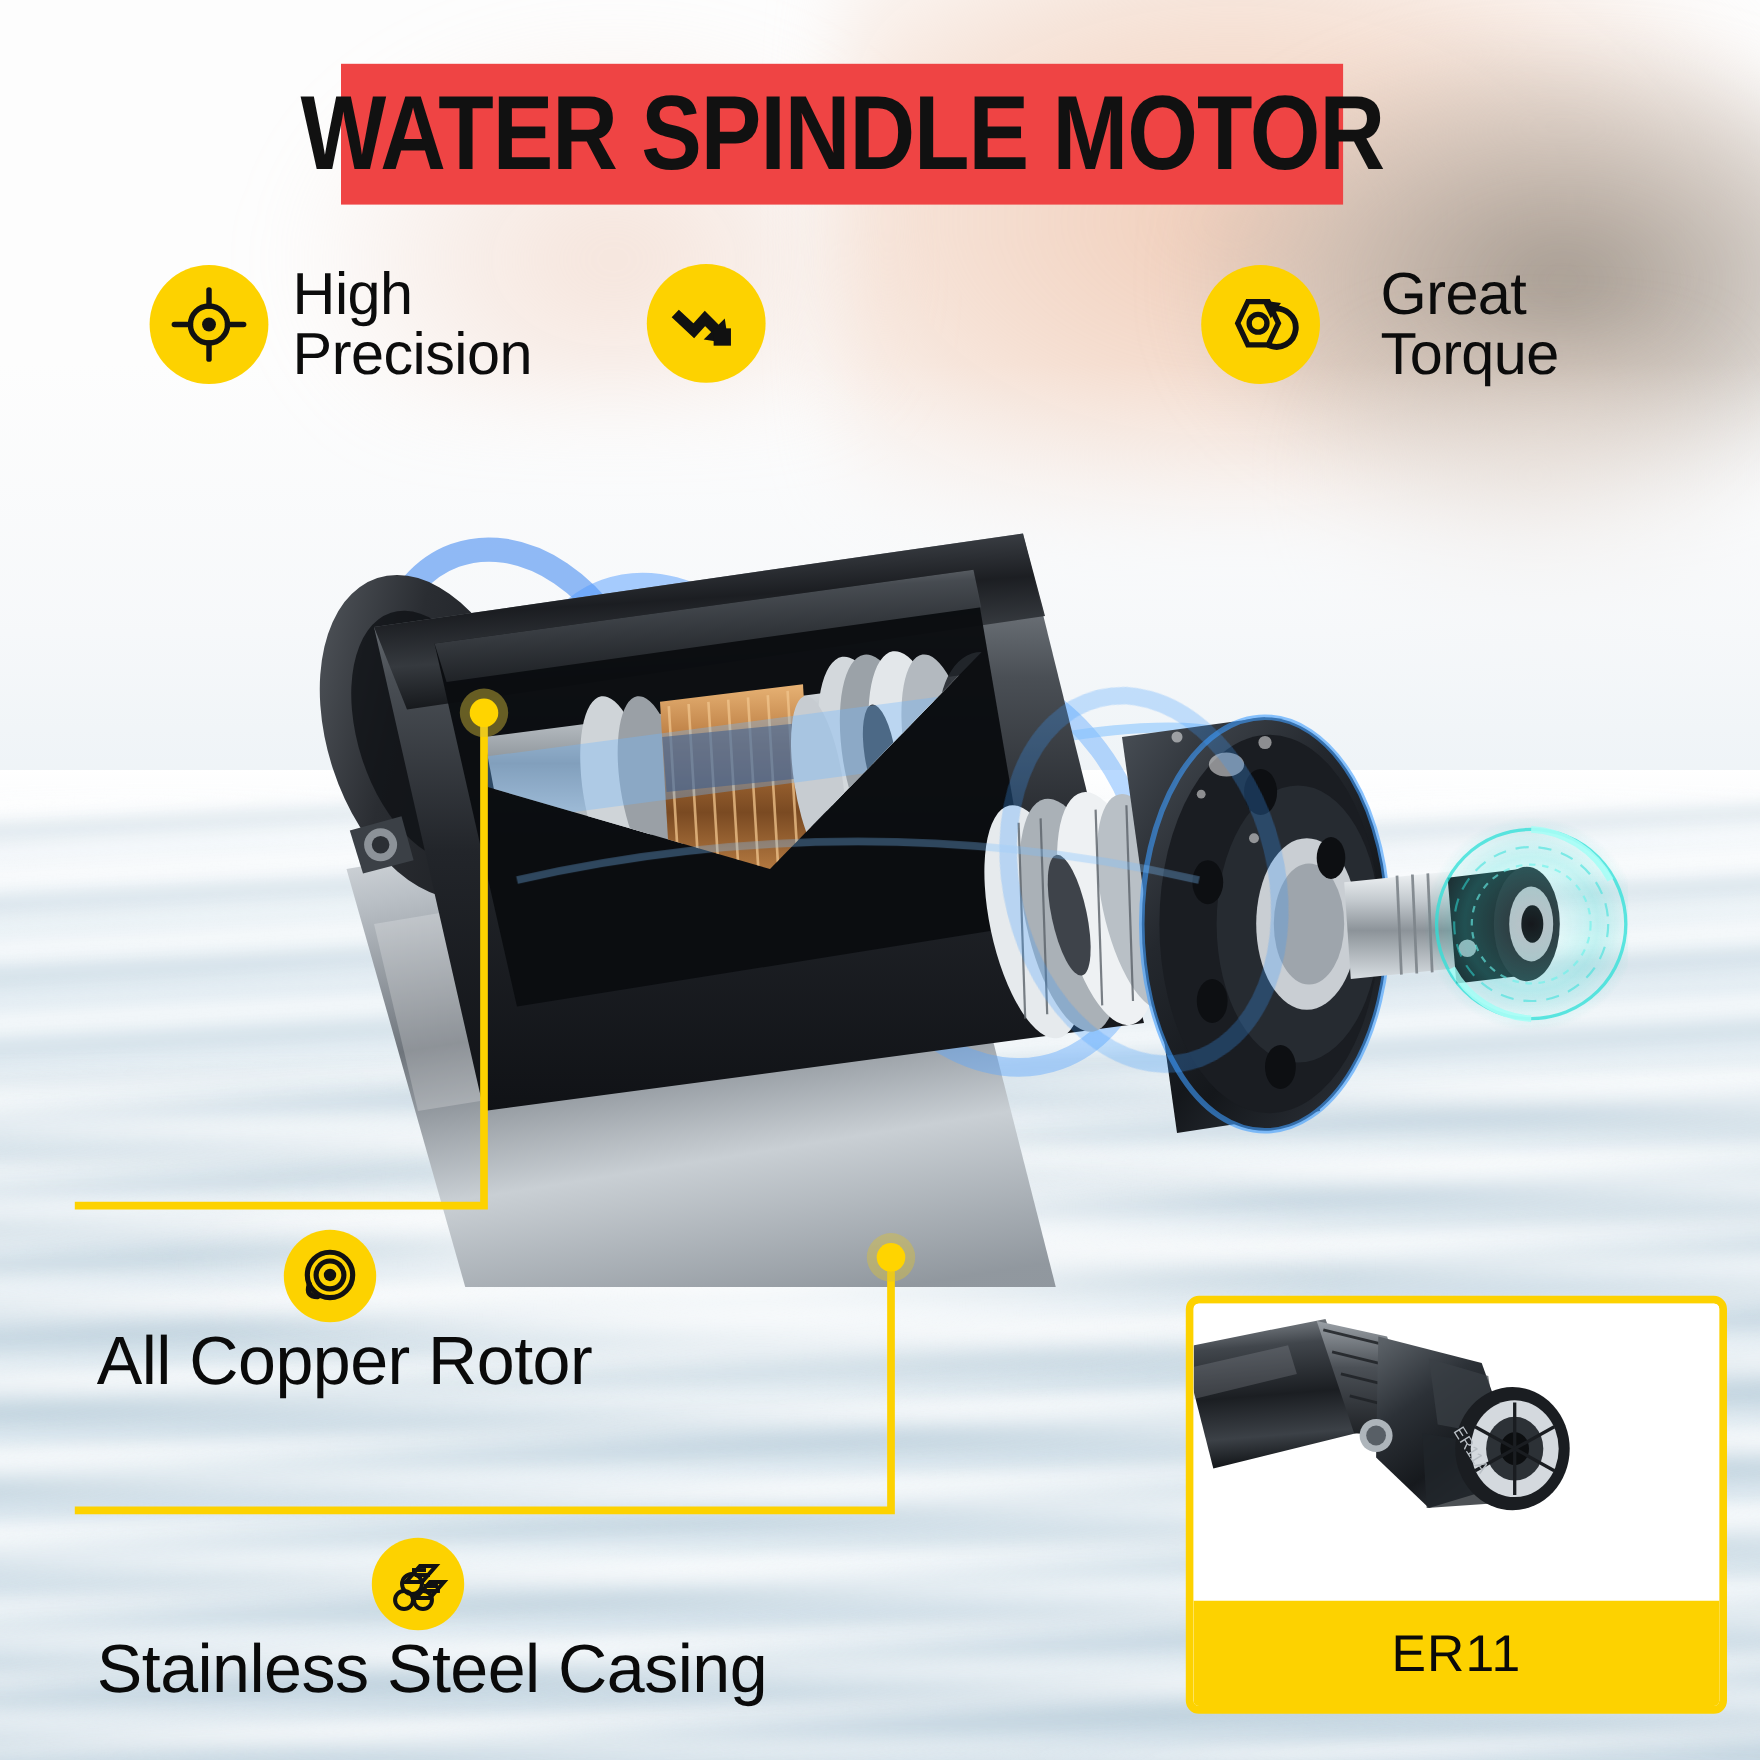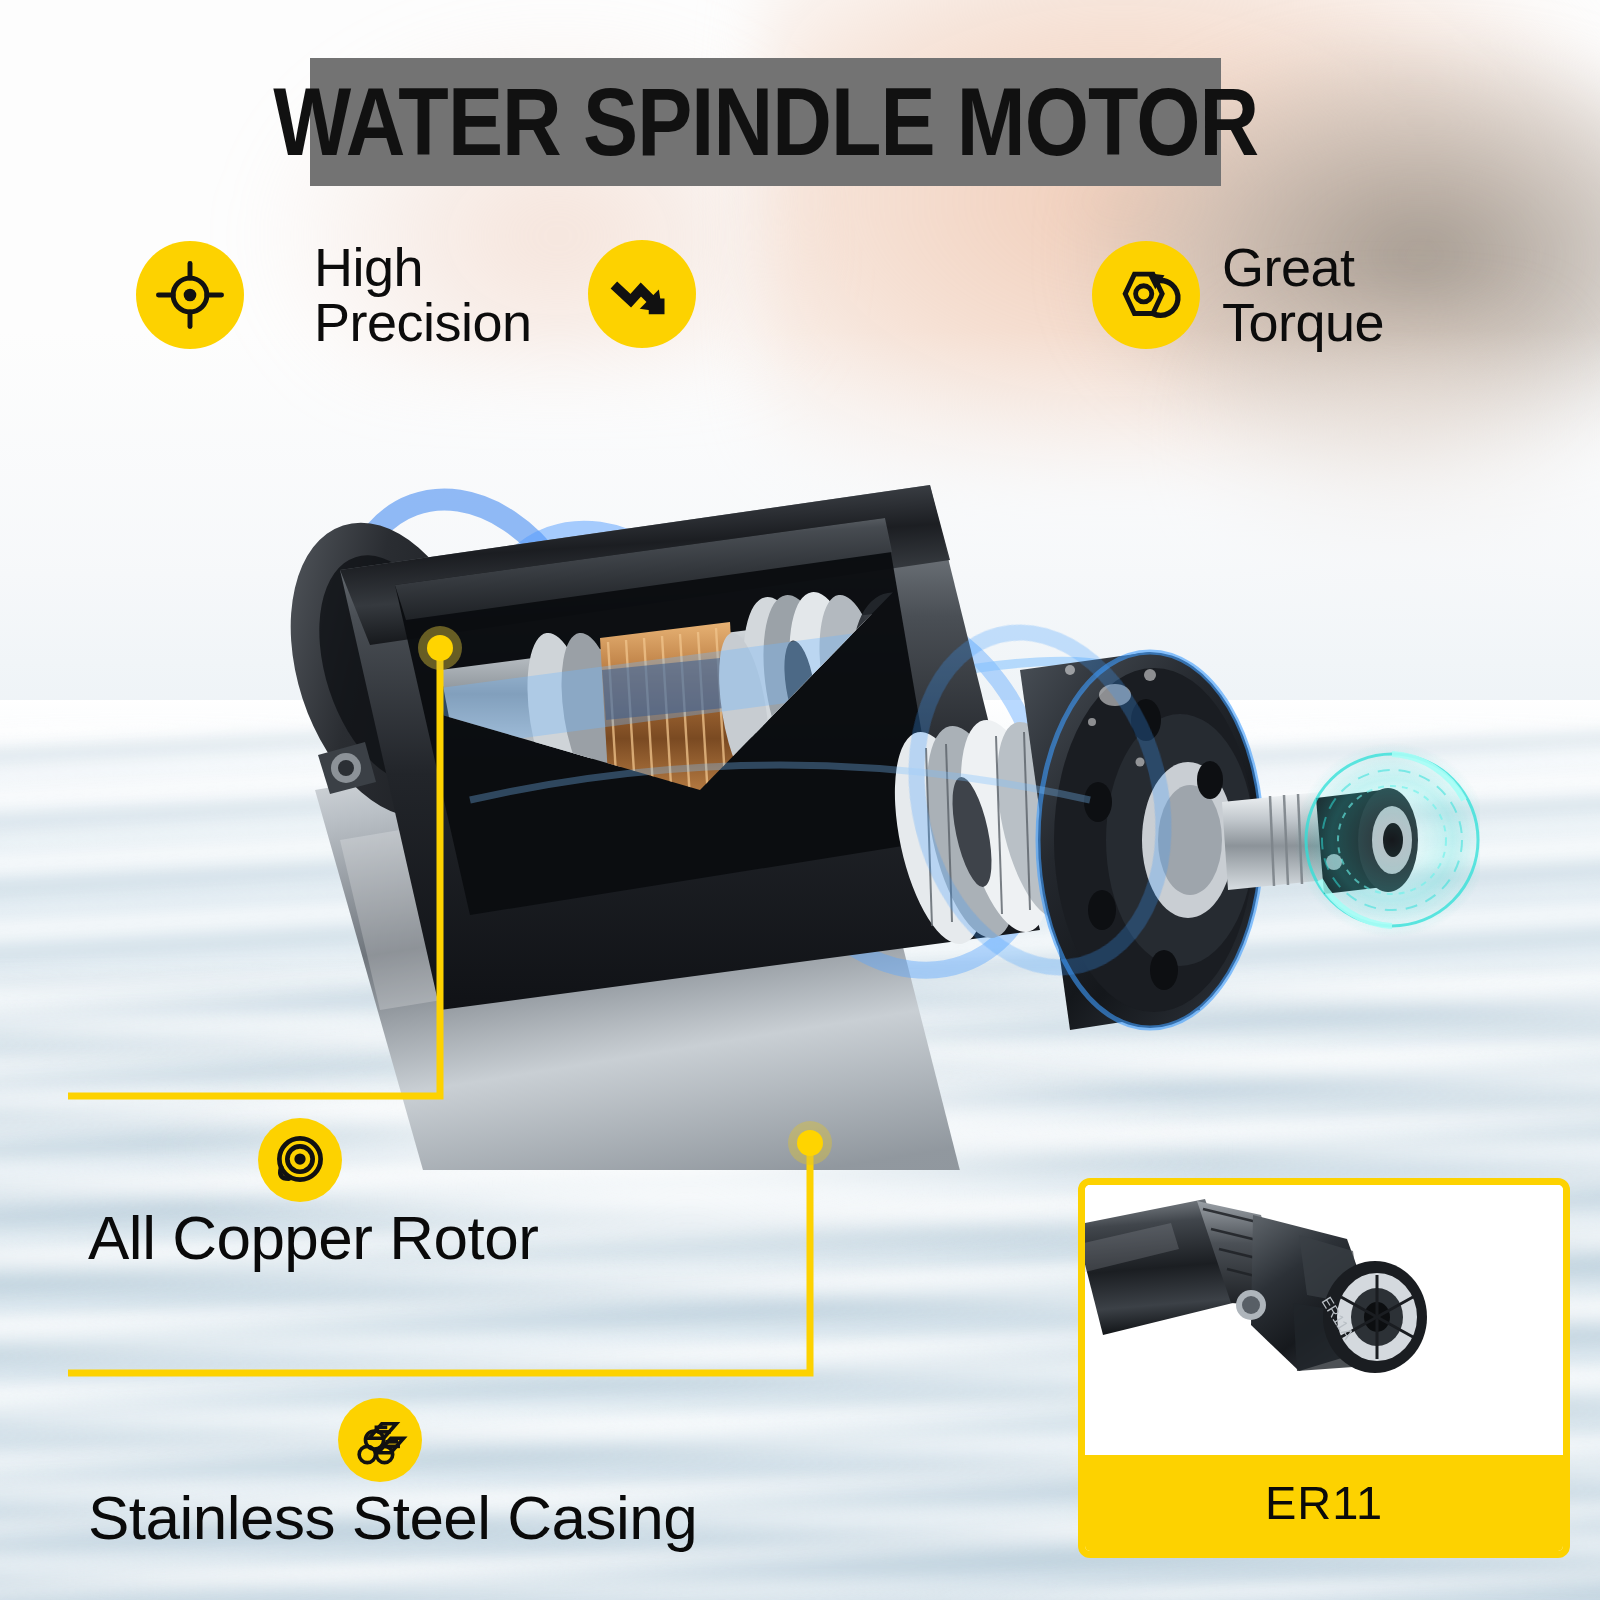--- a/index.html
+++ b/index.html
@@ -79,21 +79,21 @@
   }
   .water-glow {
     position:absolute; left:140px; top:1020px; width:1100px; height:260px;
     background:radial-gradient(ellipse at 50% 50%, rgba(255,255,255,.95) 0%, rgba(255,255,255,0) 70%);
     filter:blur(18px);
   }
 
   
   .title-banner {
     position:absolute; left:310px; top:58px; width:911px; height:128px;
-    background:#737373;
+    background:#ef4444;
     display:flex; align-items:center; justify-content:center;
   }
   .title-text {
     font-family:"Liberation Sans Narrow","Liberation Sans", sans-serif;
     font-weight:bold;
     font-size:96px;
     line-height:1;
     color:#111111;
     letter-spacing:-1px;
     transform:scaleX(.86);
@@ -109,23 +109,23 @@
     background:#FDD200; flex:0 0 auto;
     display:flex; align-items:center; justify-content:center;
   }
   .badge-label {
     margin-left:22px;
     font-size:54px; line-height:1.02;
     color:#0c0c0c; font-weight:400;
     white-space:pre-line;
     letter-spacing:-.5px;
   }
-  #badge-1 { left:136px; top:12px;gap:48px; }
+  #badge-1 { left:136px; top:12px; }
   #badge-2 { left:588px; top:12px; }
-  #badge-3 { left:1092px; top:12px; }
+  #badge-3 { left:1092px; top:12px;gap:33px; }
 
   
   .product { position:absolute; left:140px; top:370px; width:1340px; height:800px; }
 
   
   .leader { position:absolute; stroke:#FDD200; fill:none; stroke-width:7; }
   .leader-dot { fill:#FFD400; }
   .leader-halo { fill:rgba(215,190,60,.45); }
 
   

